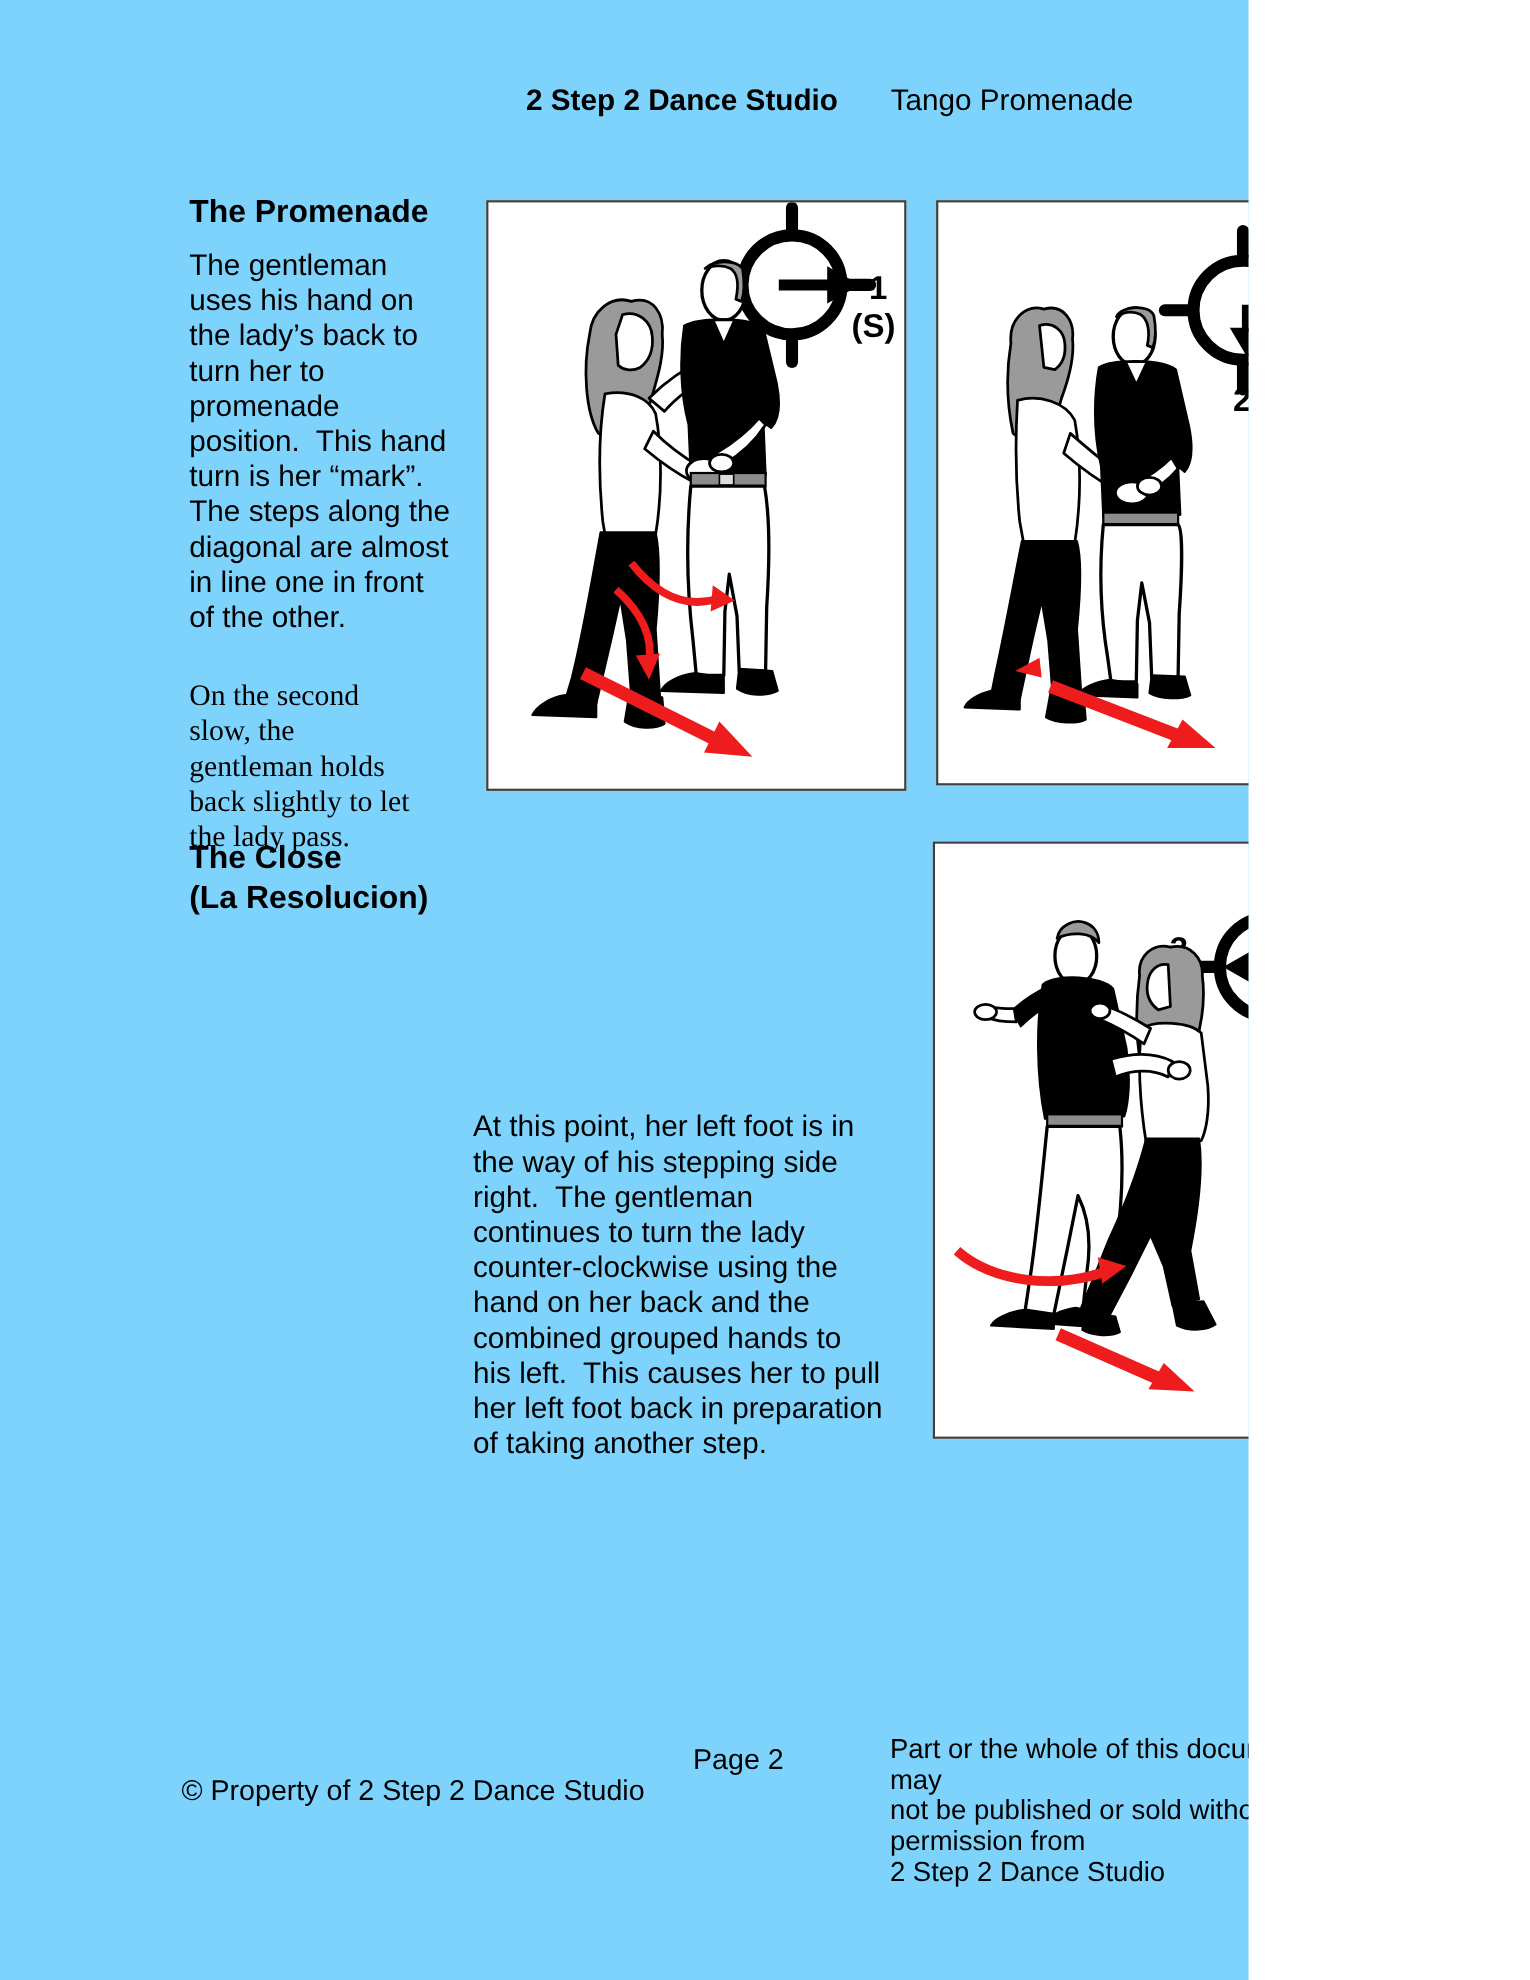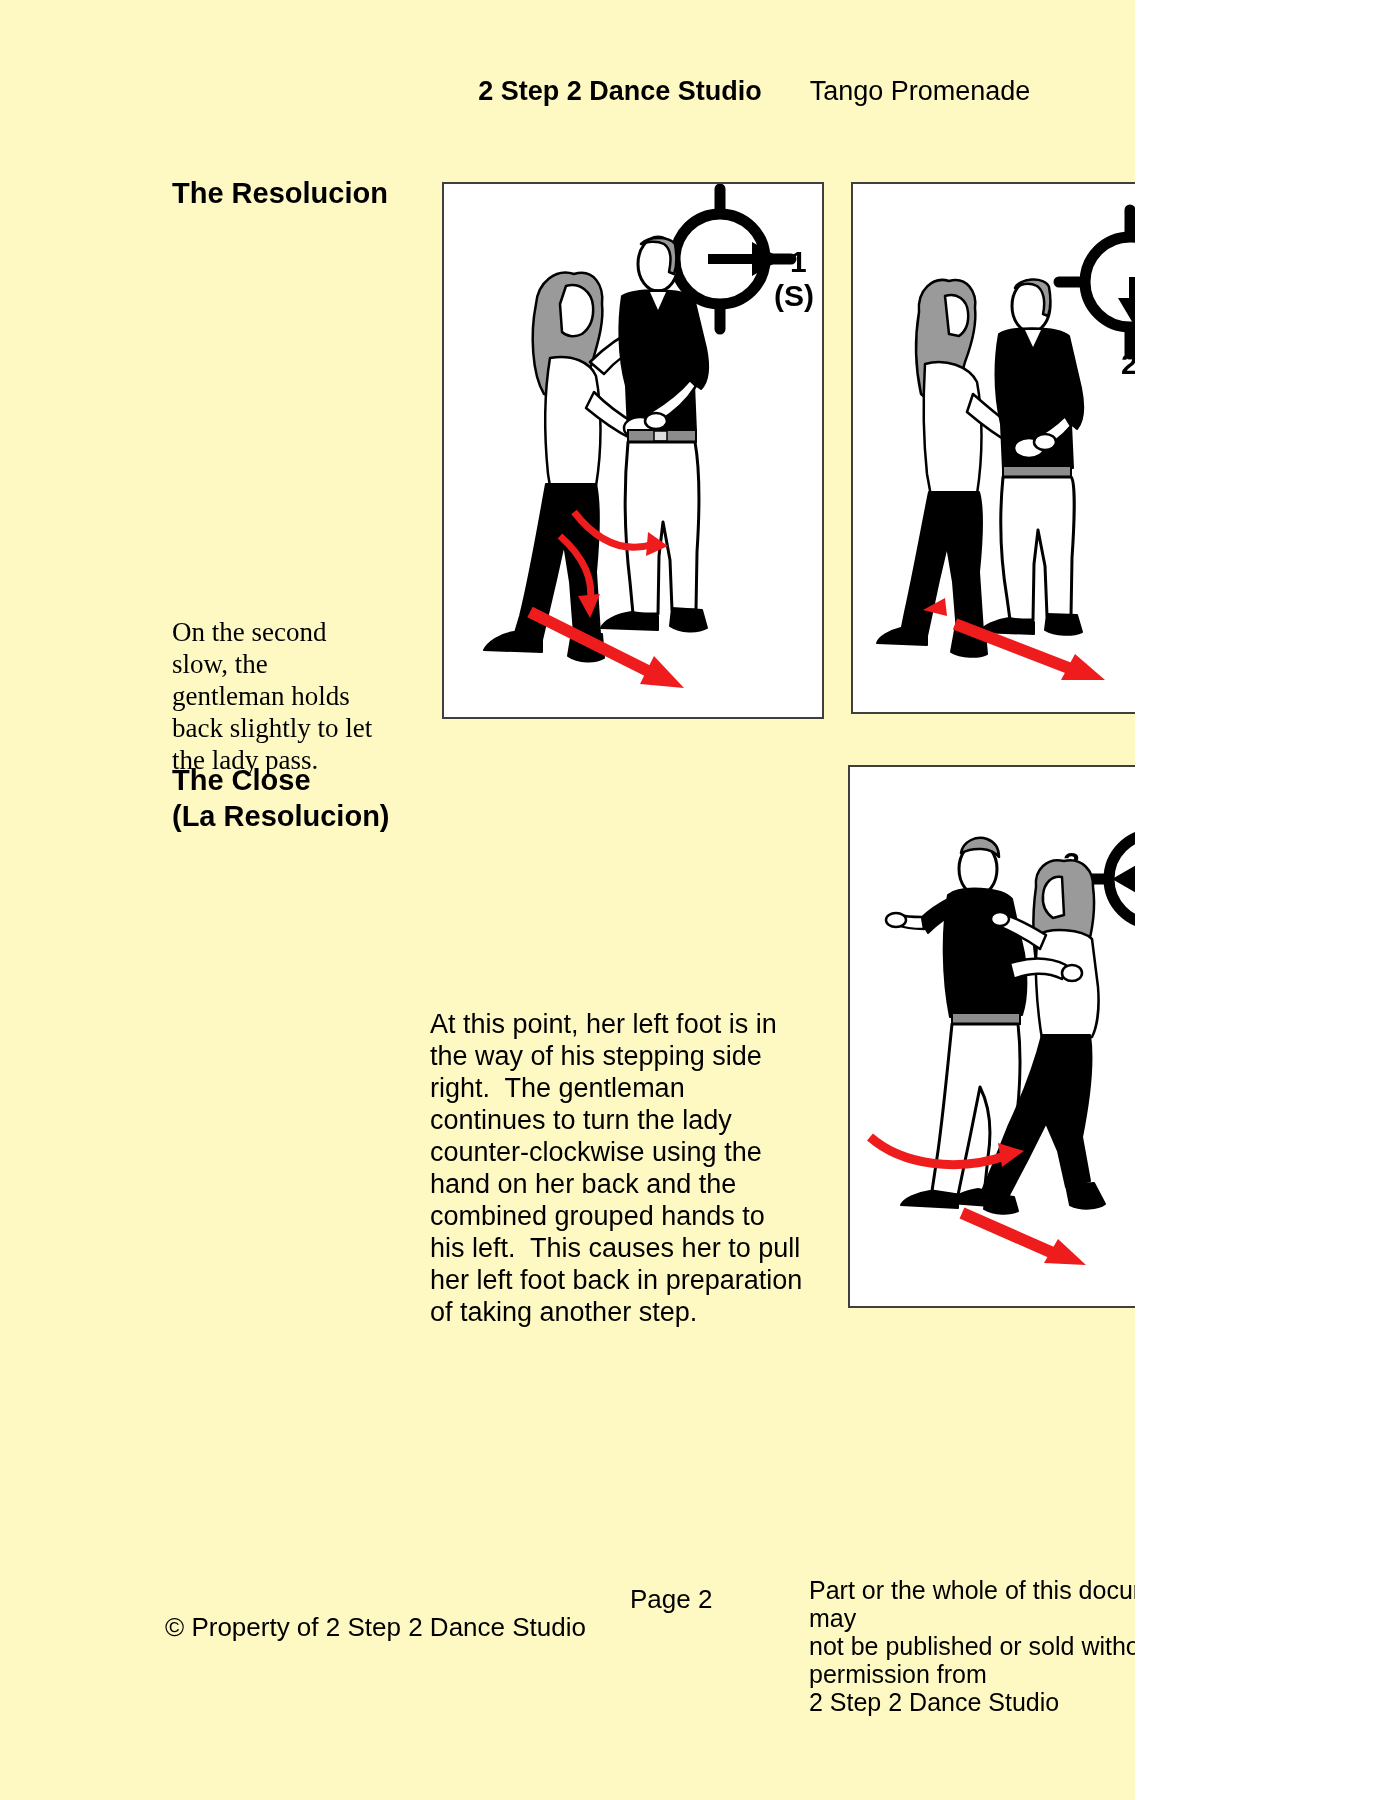--- a/index.html
+++ b/index.html
@@ -1,17 +1,17 @@
 <!DOCTYPE html>
 <html style="--arrow-red: #ee1c1c; --hair-gray: #9a9a9a; --belt-gray: #8c8c8c; --box-border: #3f3f3f; --ink: #000000;"><head>
 <meta charset="utf-8">
 <style>
   html,body { margin:0; padding:0; background:#fff; }
   .page {
-    position:relative; width:1135px; height:1800px; background:#fef9c3;
+    position:relative; width:1135px; height:1800px; background:#7dd3fc;
     font-family:"Liberation Sans","DejaVu Sans",sans-serif; color:#000; overflow:hidden;
   }
   .hdr-center { position:absolute; top:76px; left:440px; width:360px; text-align:center;
     font-weight:bold; font-size:27px; }
   .hdr-right  { position:absolute; top:76px; left:770px; width:300px; text-align:center;
     font-size:27px; }
   .h1 { position:absolute; font-weight:bold; font-size:29px; line-height:36px; white-space:pre-wrap; }
   .body-col { position:absolute; font-size:27px; line-height:32px; white-space:pre-wrap; }
   .pos-prom-h  { left:172px; top:175px; }
   .pos-prom-p1 { left:172px; top:225px; width:250px; }
@@ -43,21 +43,22 @@
   .red-f { fill:var(--arrow-red,#ee1c1c); }
 </style>
 </head>
 <body>
 
 <div class="page">
 
   <div class="hdr-center">2 Step 2 Dance Studio</div>
   <div class="hdr-right">Tango Promenade</div>
 
-  <div class="h1 pos-prom-h">The Resolucion</div>
+  <div class="h1 pos-prom-h">The Promenade</div>
+  <div class="body-col pos-prom-p1">The gentleman<br>uses his hand on<br>the lady’s back to<br>turn her to<br>promenade<br>position.  This hand<br>turn is her “mark”.<br>The steps along the<br>diagonal are almost<br>in line one in front<br>of the other.</div>
   <div class="body-col pos-prom-p2">On the second<br>slow, the<br>gentleman holds<br>back slightly to let<br>the lady pass.</div>
 
   <div class="h1 pos-close-h">The Close<br>(La Resolucion)</div>
   <div class="body-col pos-close-p2">At this point, her left foot is in<br>the way of his stepping side<br>right.  The gentleman<br>continues to turn the lady<br>counter-clockwise using the<br>hand on her back and the<br>combined grouped hands to<br>his left.  This causes her to pull<br>her left foot back in preparation<br>of taking another step.</div>
 
   <div class="figure fig-1">
     <svg viewBox="0 0 378 533" preserveAspectRatio="xMidYMid meet">
 
       <g>
         <circle class="cmp" cx="276" cy="75" r="45"></circle>

